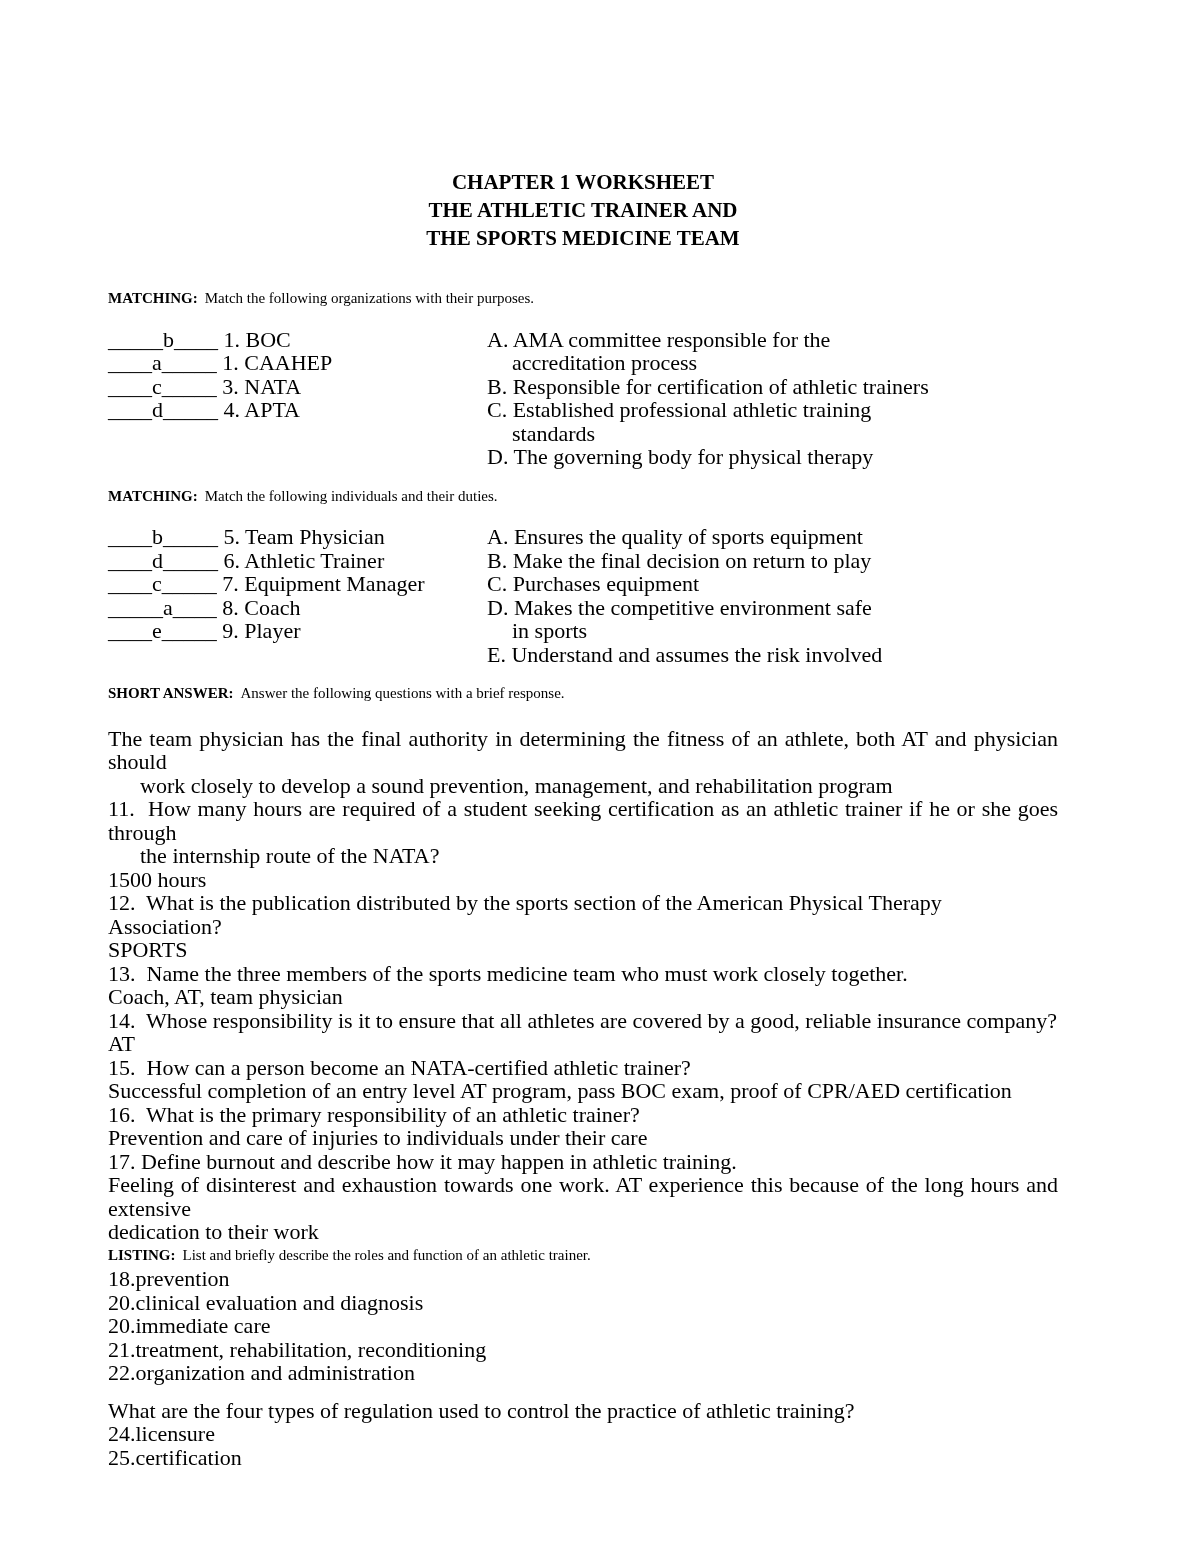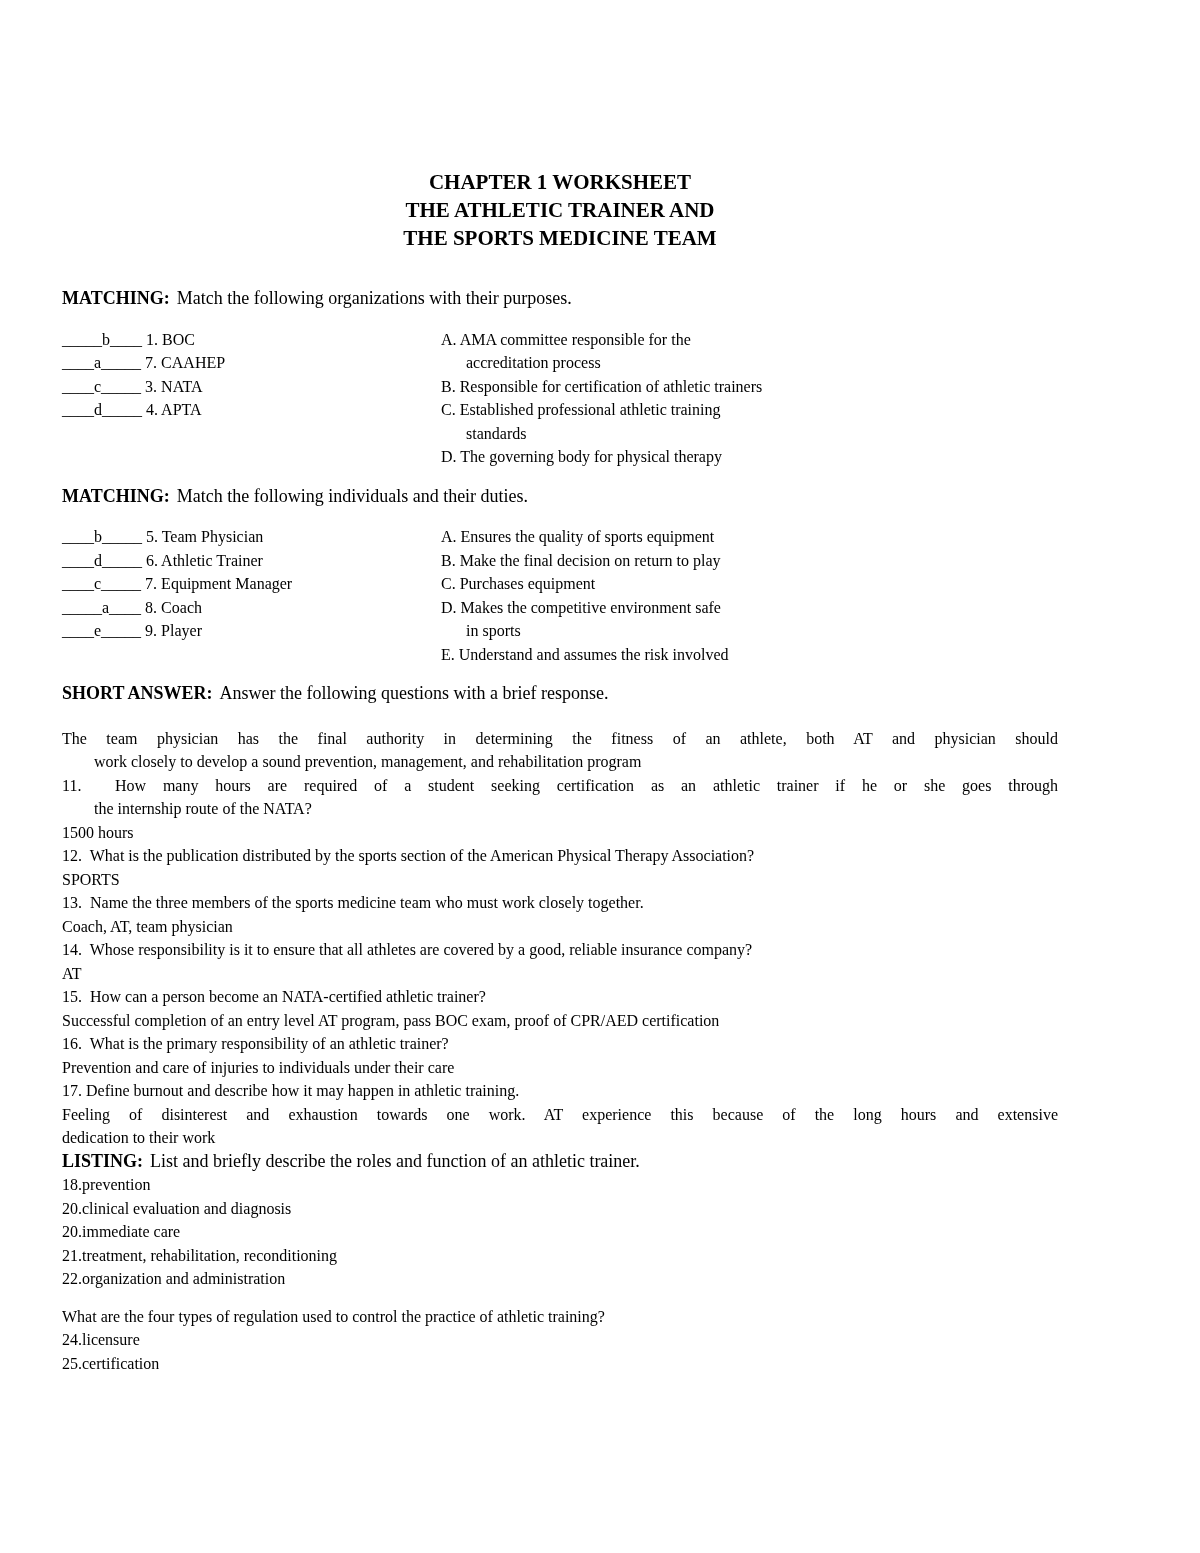--- a/index.html
+++ b/index.html
@@ -6,41 +6,41 @@
   body {
     width: 1200px;
     height: 1553px;
     background: #ffffff;
     color: #000000;
     font-family: "Liberation Serif", "DejaVu Serif", serif;
   }
   .page {
     width: 1200px;
     height: 1553px;
-    padding: 168px 142px 40px 62px;
+    padding: 168px 142px 40px 108px;
     box-sizing: border-box;
     overflow: hidden;
   }
   .title {
     text-align: center;
     font-weight: bold;
     font-size: 21px;
     line-height: 28px;
     margin: 0 0 35px 0;
   }
   .sec {
-    font-size: 18px;
+    font-size: 15px;
     line-height: 23.5px;
     margin: 0 0 17px 0;
   }
   .sec.mb21 { margin-bottom: 21px; }
   .sec.tight { margin-bottom: 0; }
   .sec .lbl { font-weight: bold; margin-right: 7px; }
   .line {
-    font-size: 16px;
+    font-size: 22px;
     line-height: 23.5px;
     white-space: pre-wrap;
   }
   .two-col {
     display: flex;
     align-items: flex-start;
     margin: 0 0 16px 0;
   }
   .col-items { flex: 0 0 379px; }
   .col-options { flex: 1 1 auto; }
@@ -58,21 +58,21 @@
     <div>CHAPTER 1 WORKSHEET</div>
     <div>THE ATHLETIC TRAINER AND</div>
     <div>THE SPORTS MEDICINE TEAM</div>
   </div>
 
   <p class="sec"><span class="lbl">MATCHING:</span><span>Match the following organizations with their purposes.</span></p>
 
   <div class="two-col">
     <div class="col-items">
       <div class="line">_____b____ 1. BOC</div>
-      <div class="line">____a_____ 7. CAAHEP</div>
+      <div class="line">____a_____ 1. CAAHEP</div>
       <div class="line">____c_____ 3. NATA</div>
       <div class="line">____d_____ 4. APTA</div>
     </div>
     <div class="col-options">
       <div class="line">A. AMA committee responsible for the</div>
       <div class="line ind-sm">accreditation process</div>
       <div class="line">B. Responsible for certification of athletic trainers</div>
       <div class="line">C. Established professional athletic training</div>
       <div class="line ind-sm">standards</div>
       <div class="line">D. The governing body for physical therapy</div>

